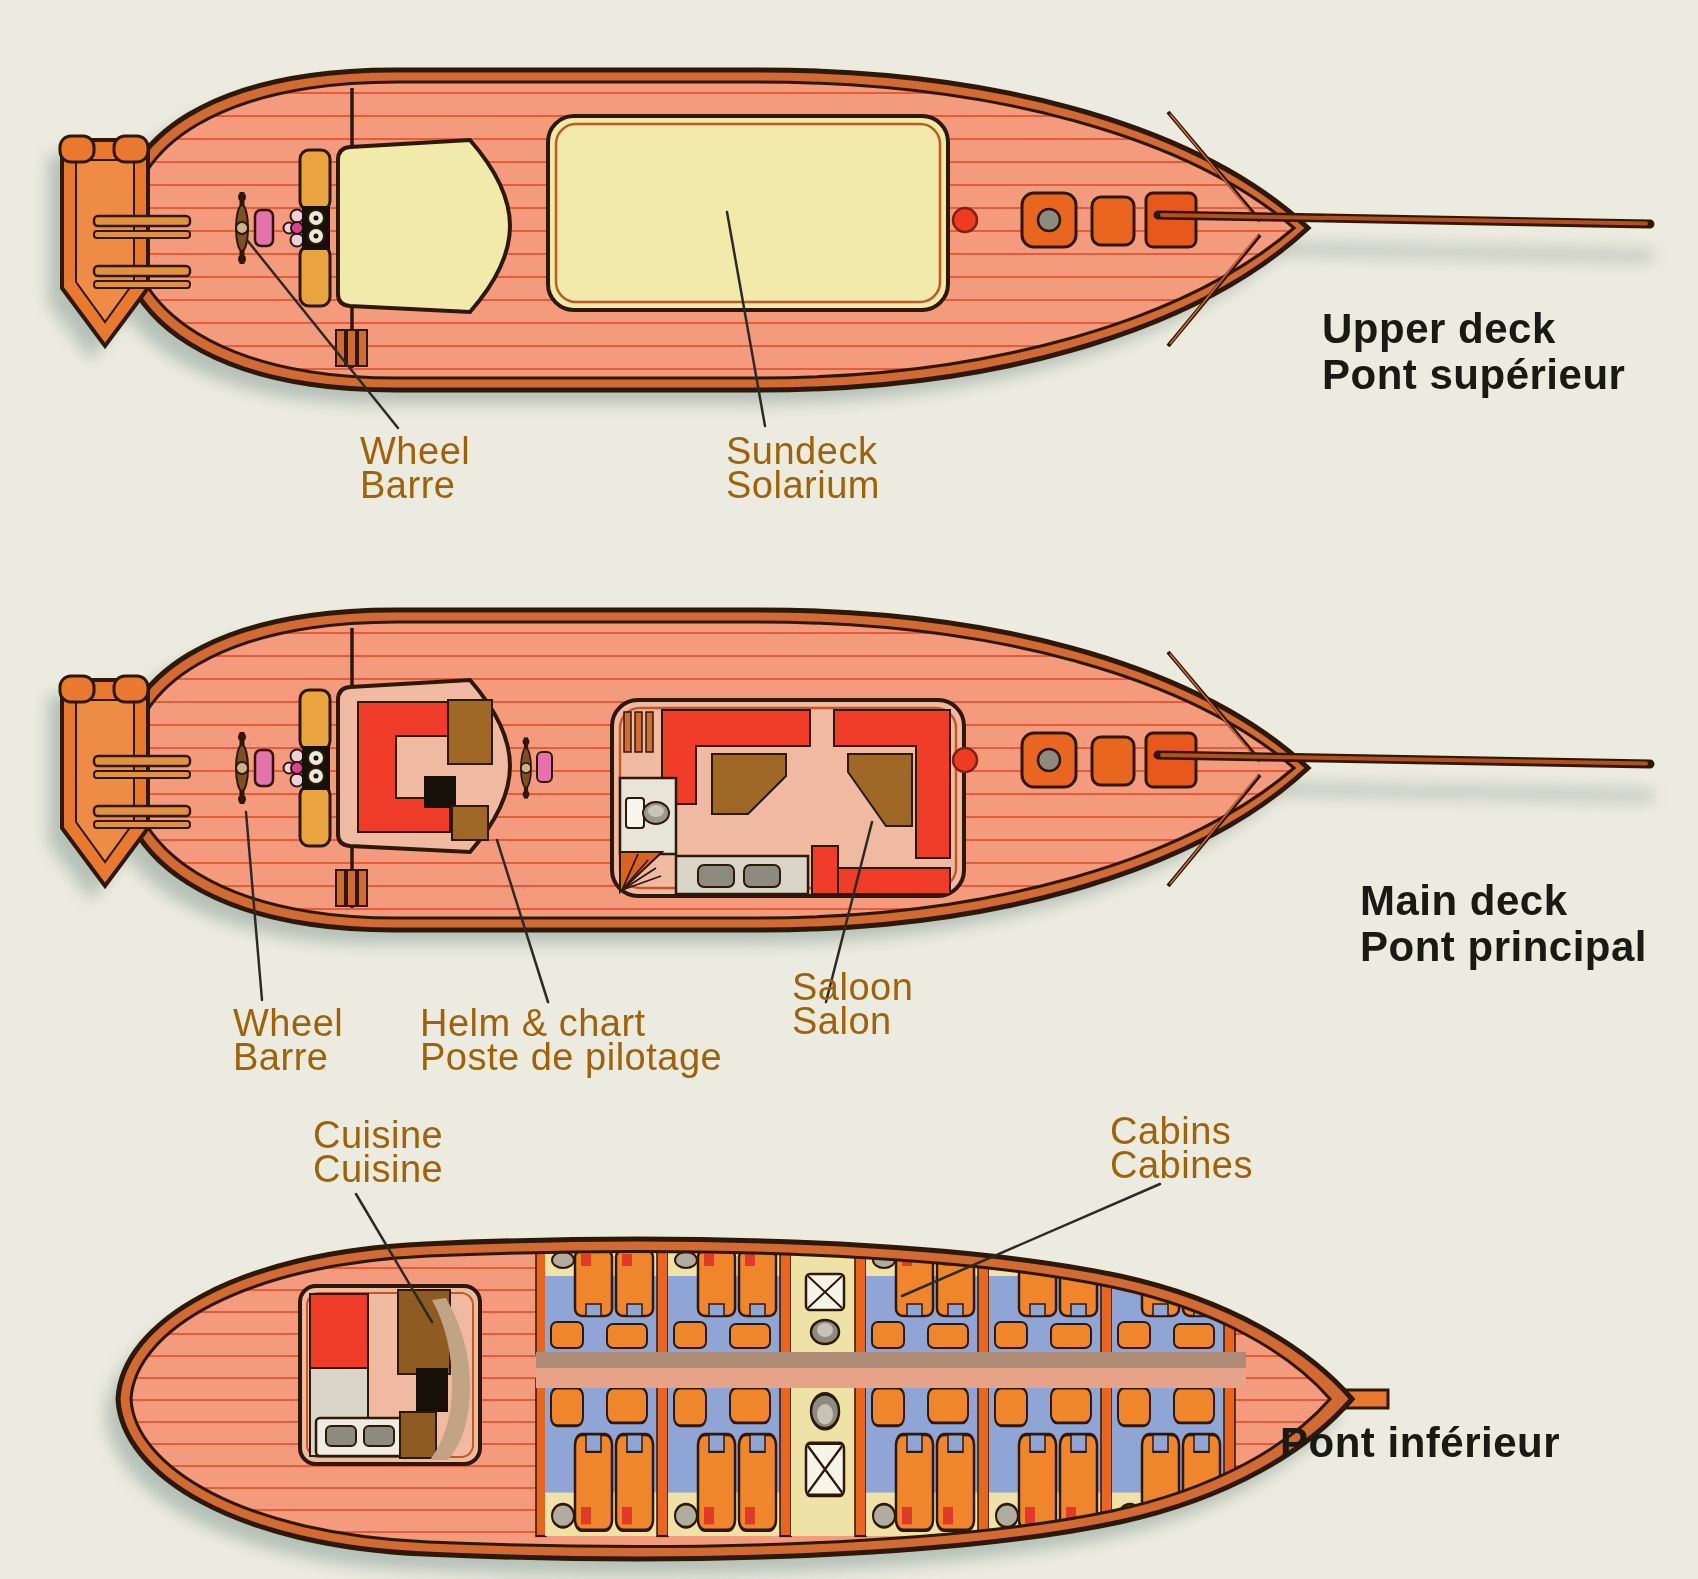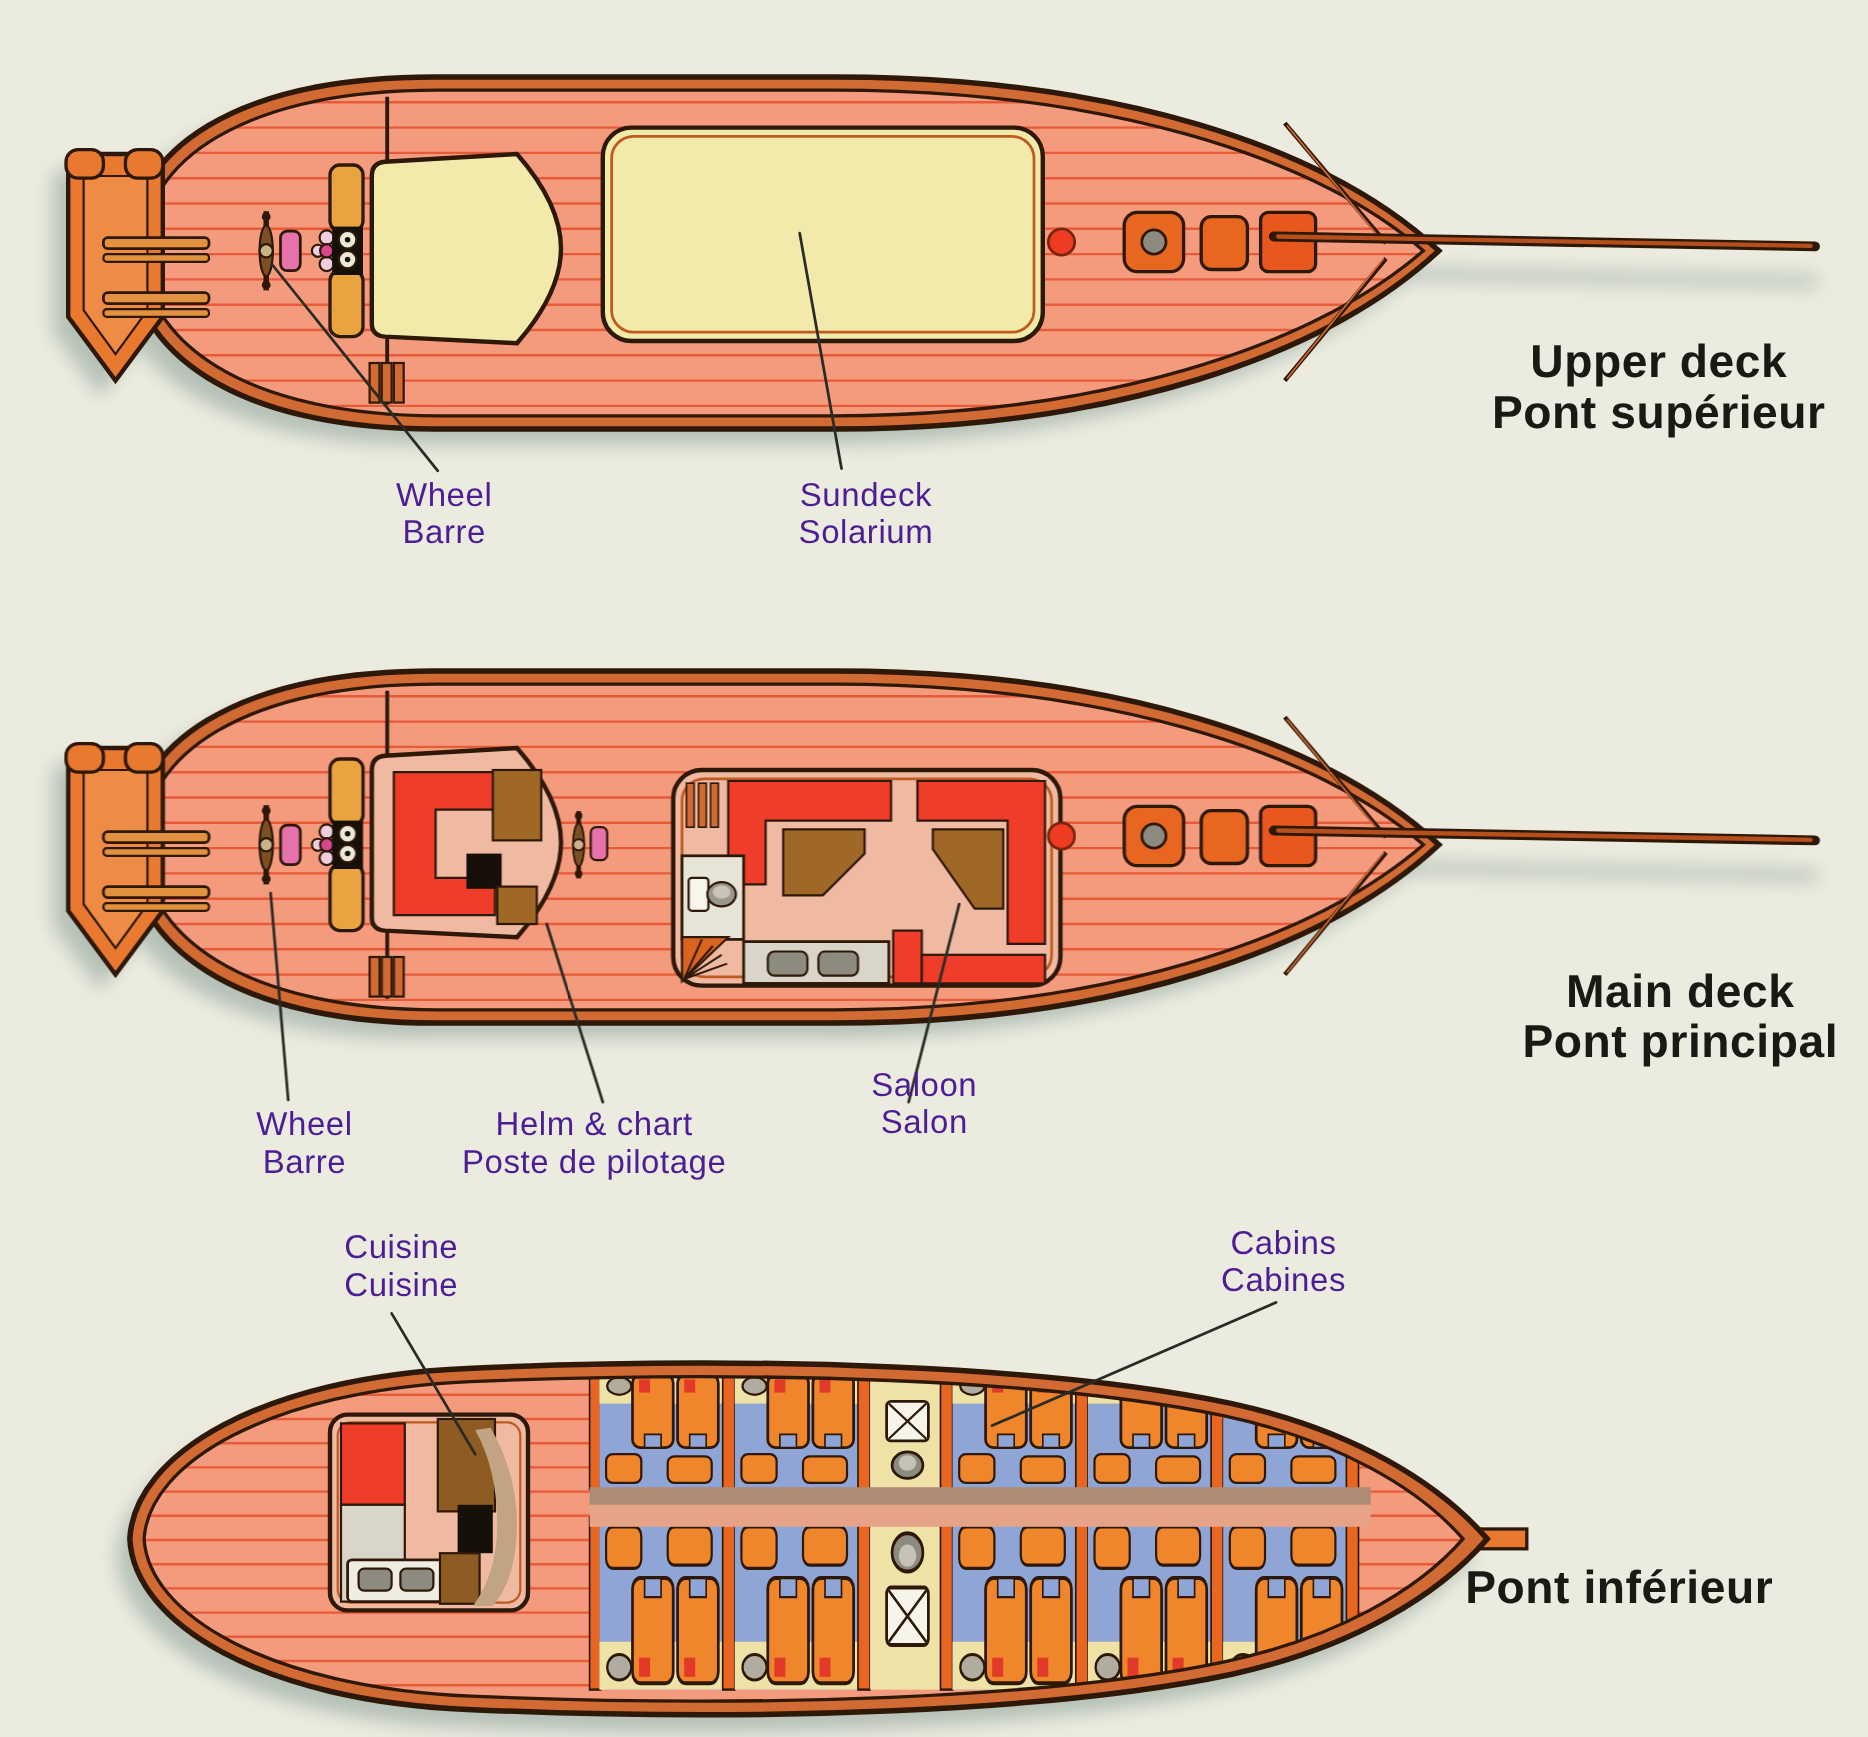--- a/index.html
+++ b/index.html
@@ -1,21 +1,21 @@
 <!DOCTYPE html>
 <html><head>
 <meta charset="utf-8">
 <style>
   html,body{margin:0;padding:0;background:#ECEBDF;}
   .stage{position:relative;width:1698px;height:1579px;background:#ECEBDF;overflow:hidden;
          font-family:"Liberation Sans",sans-serif;}
   .stage svg{position:absolute;left:0;top:0;}
-  .callout{position:absolute;font-size:30px;line-height:34px;color:#4c1d95;letter-spacing:.5px;text-align:center;}
+  .callout{position:absolute;font-size:38px;line-height:34px;color:#a16207;letter-spacing:.5px;}
   .deck-title{position:absolute;font-weight:bold;font-size:42px;line-height:46px;color:#1A1A14;
-              text-align:center;letter-spacing:.5px;}
+              text-align:left;letter-spacing:.5px;}
 </style>
 </head>
 <body>
 
 <div class="stage">
 
 <svg width="1698" height="1579" viewBox="0 0 1698 1579">
   <defs>
 
     <path id="pUpOuter" d="M 118 228 C 118 136, 215 70, 395 70 L 760 70 C 1010 70, 1205 132, 1308 228 C 1205 324, 1010 390, 760 390 L 395 390 C 215 390, 118 320, 118 228 Z"></path>

